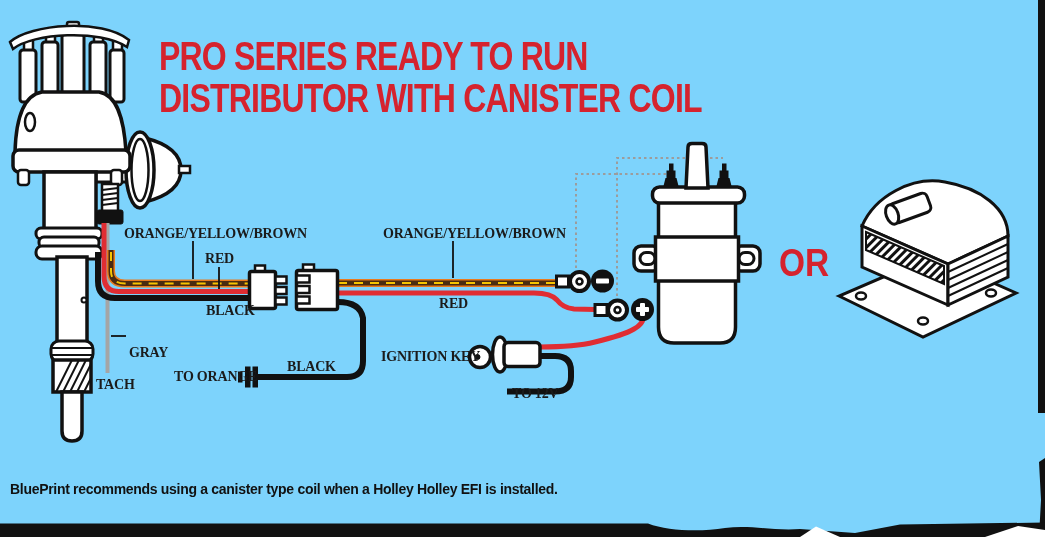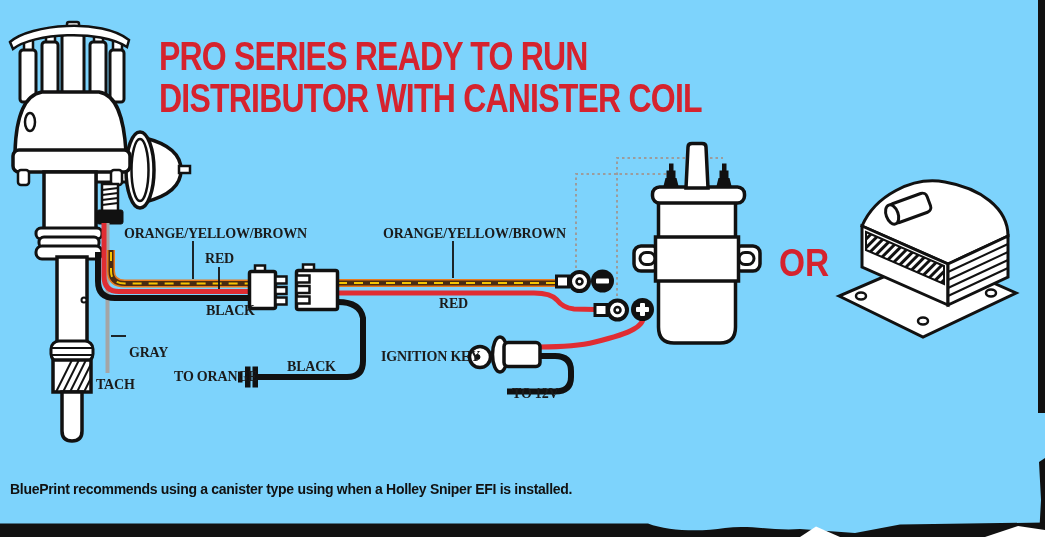--- a/index.html
+++ b/index.html
@@ -252,15 +252,15 @@
 <div class="lbl" style="left:96px;top:377px;">TACH</div>
 <div class="lbl" style="left:174px;top:369px;">TO ORANGE</div>
 <div class="lbl" style="left:287px;top:359px;">BLACK</div>
 <div class="lbl" style="left:383px;top:226px;">ORANGE/YELLOW/BROWN</div>
 <div class="lbl" style="left:439px;top:296px;">RED</div>
 <div class="lbl" style="left:381px;top:349px;">IGNITION KEY</div>
 <div class="lbl" style="left:464px;top:386px;margin-left:48px;">TO 12V</div>
 
 <div class="or">OR</div>
 
-<div class="footnote">BluePrint recommends using a canister type using when a Holley Sniper EFI is installed.</div>
+<div class="footnote">BluePrint recommends using a canister type coil when a Holley Holley EFI is installed.</div>
 
 </div>
 
 </body></html>

